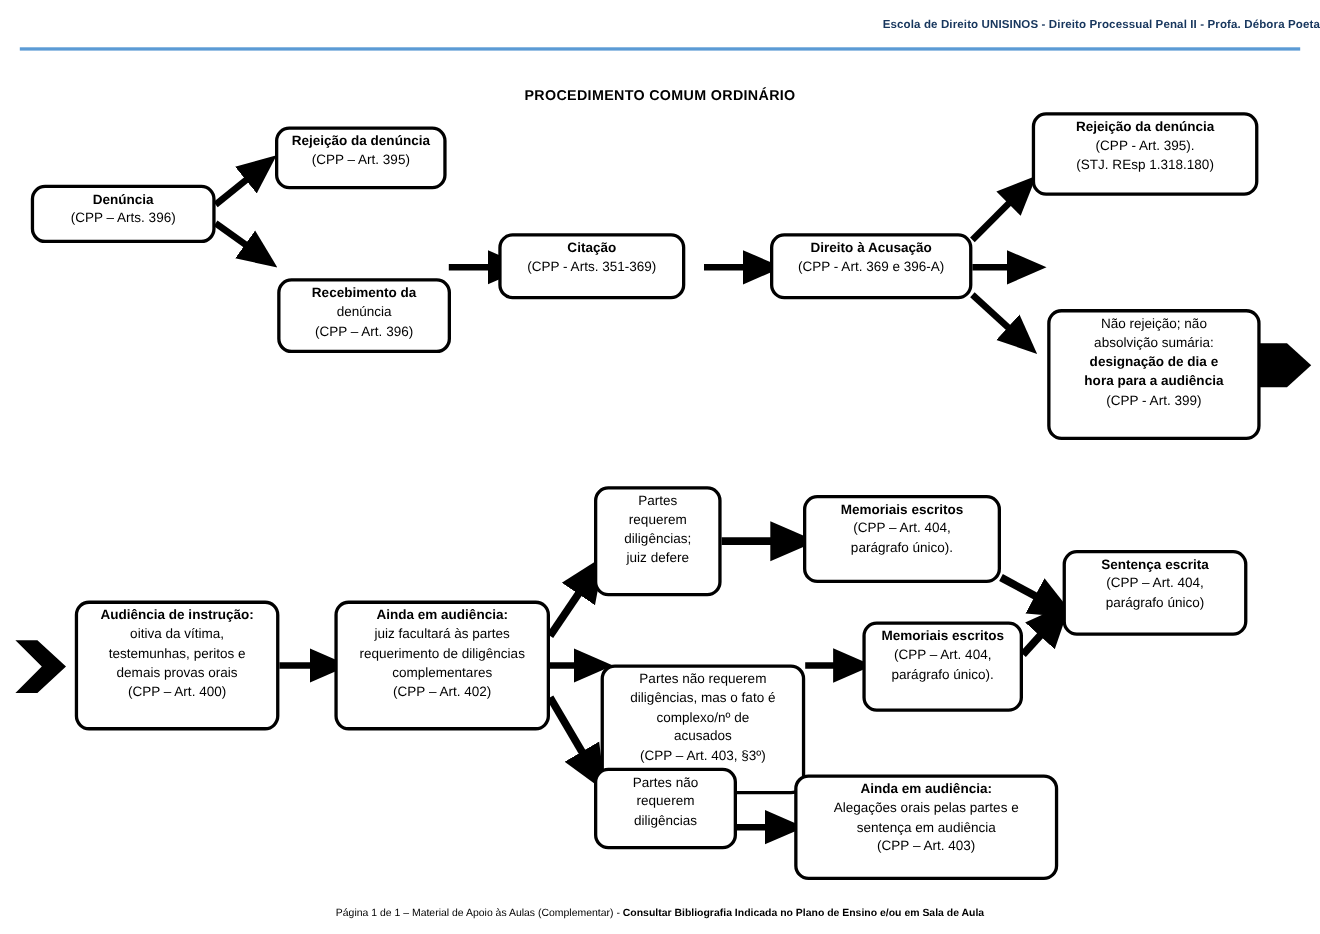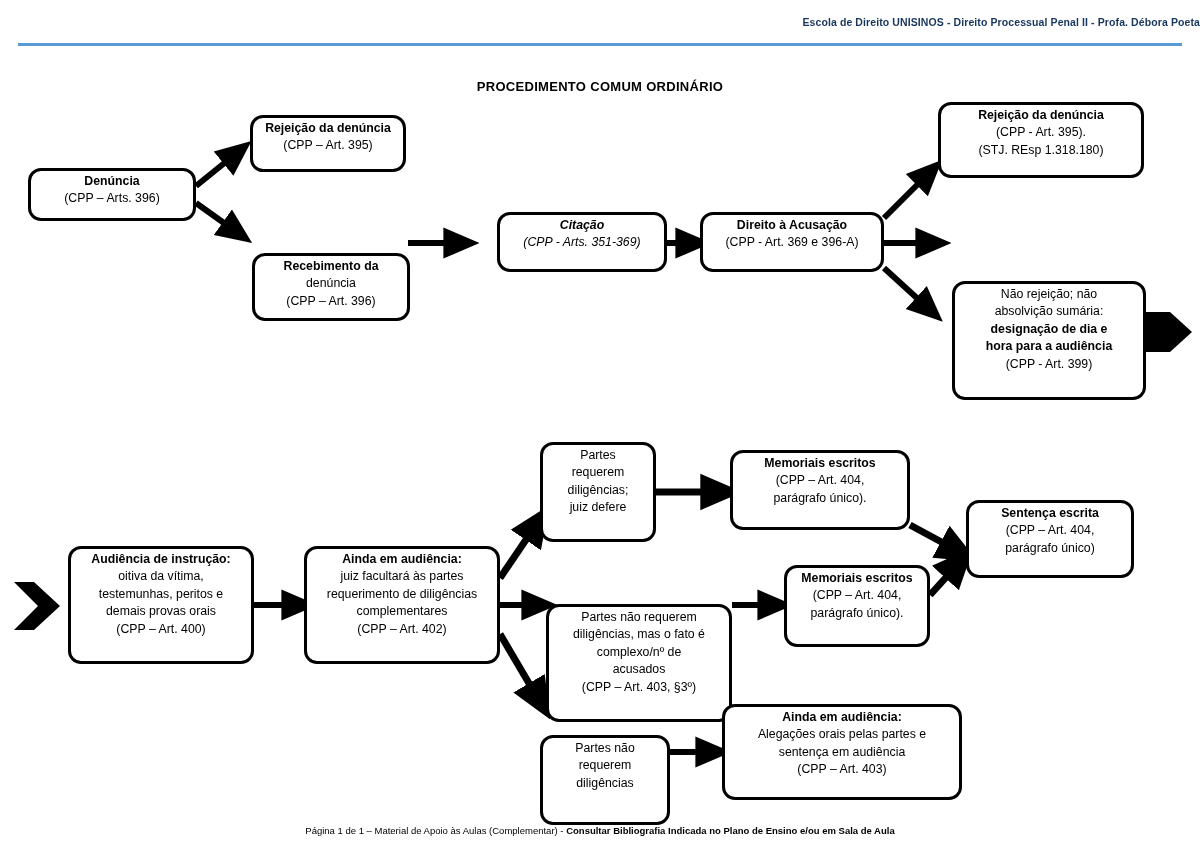--- a/index.html
+++ b/index.html
@@ -137,21 +137,21 @@
   </div>
 
   <div class="node" style="left:252px;top:209px;width:158px;height:68px;margin-top:44px;">
     <span>
       <span class="ln b">Recebimento da</span>
       <span class="ln">denúncia</span>
       <span class="ln">(CPP – Art. 396)</span>
     </span>
   </div>
 
-  <div class="node" style="left:497px;top:212px;width:170px;height:60px;font-style:italic;">
+  <div class="node" style="left:453px;top:212px;width:170px;height:60px;">
     <span>
       <span class="ln b">Citação</span>
       <span class="ln">(CPP - Arts. 351-369)</span>
     </span>
   </div>
 
   <div class="node" style="left:700px;top:212px;width:184px;height:60px;">
     <span>
       <span class="ln b">Direito à Acusação</span>
       <span class="ln">(CPP - Art. 369 e 396-A)</span>
@@ -263,21 +263,21 @@
   </div>
 
   <div class="node" style="left:966px;top:500px;width:168px;height:78px;">
     <span>
       <span class="ln b">Sentença escrita</span>
       <span class="ln">(CPP – Art. 404,</span>
       <span class="ln">parágrafo único)</span>
     </span>
   </div>
 
-  <div class="node" style="left:540px;top:735px;width:130px;height:90px;">
+  <div class="node" style="left:540px;top:698px;width:130px;height:74px;">
     <span>
       <span class="ln">Partes não</span>
       <span class="ln">requerem</span>
       <span class="ln">diligências</span>
     </span>
   </div>
 
   <div class="node" style="left:722px;top:704px;width:240px;height:96px;">
     <span>
       <span class="ln b">Ainda em audiência:</span>

